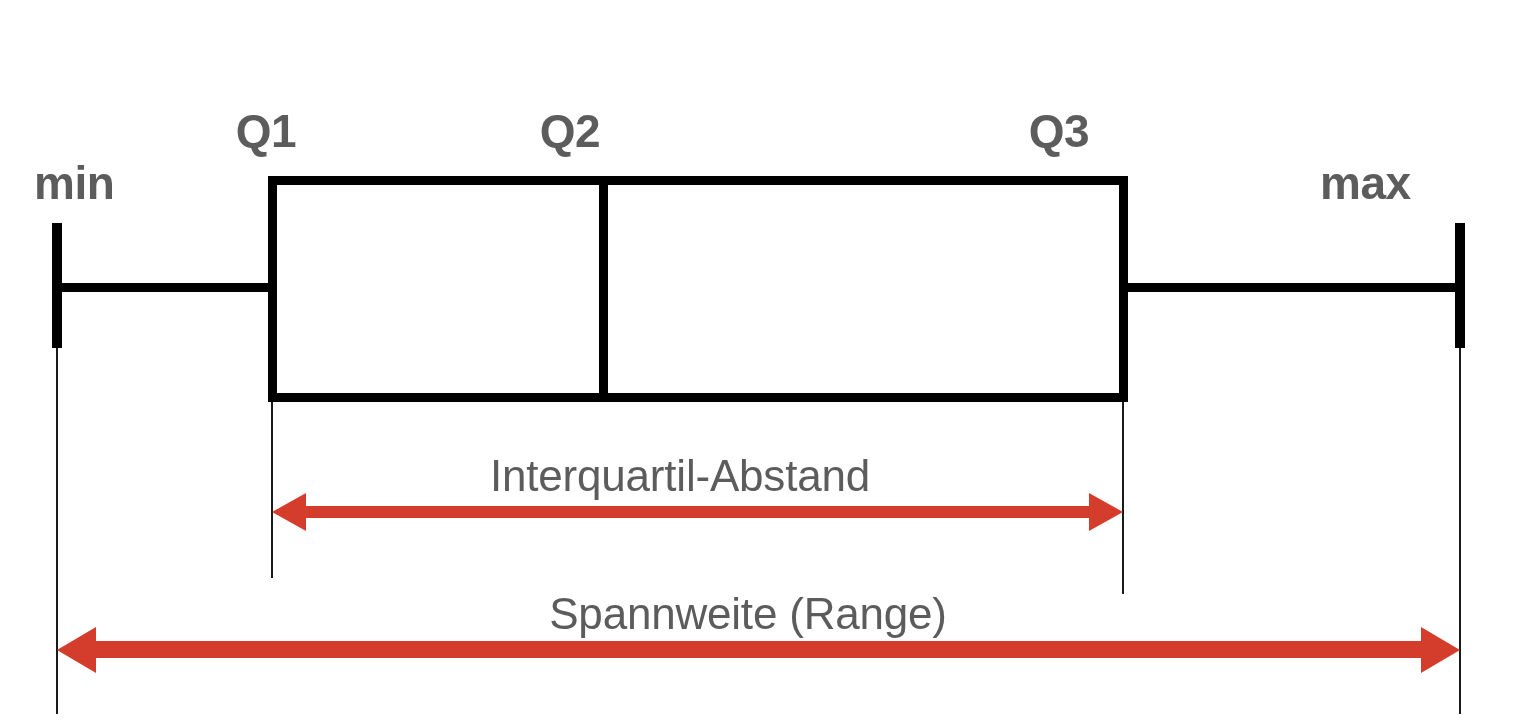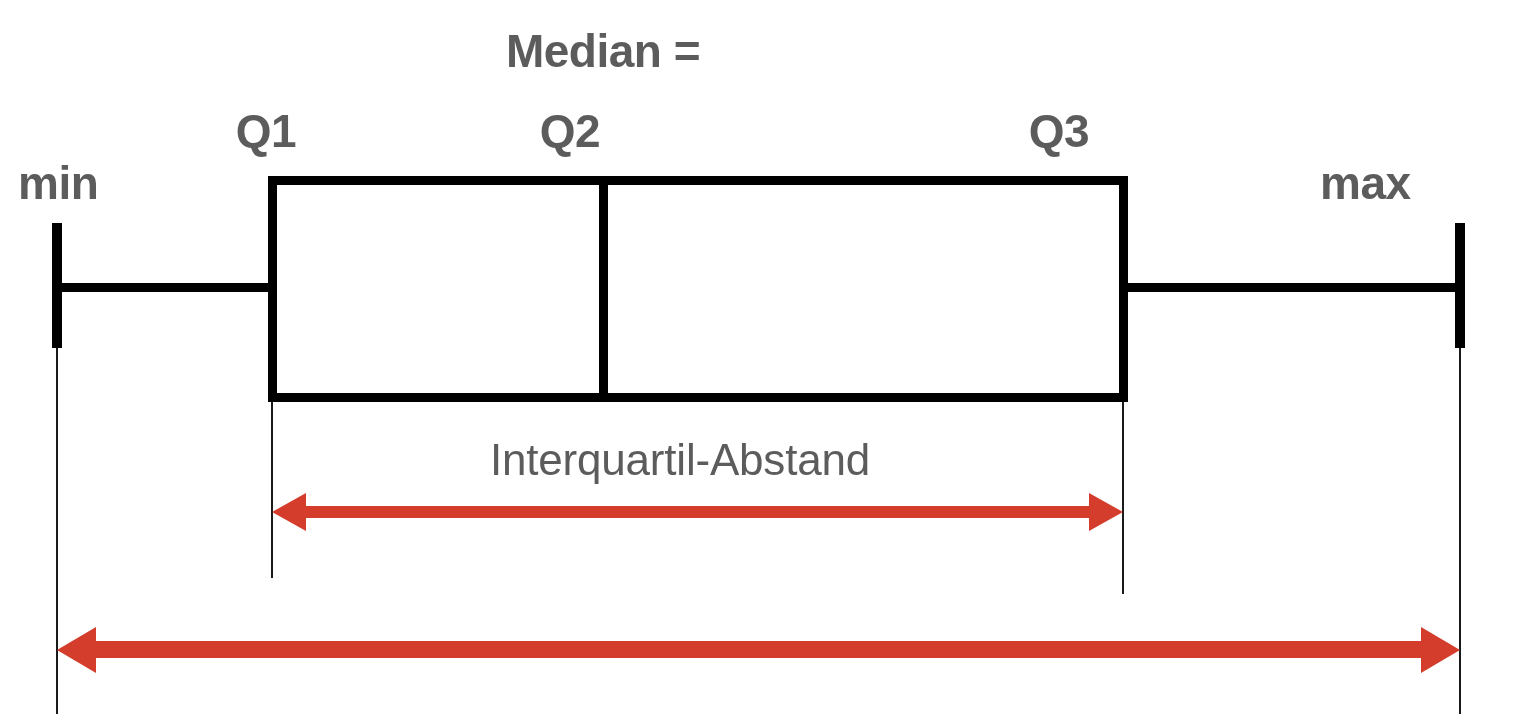--- a/index.html
+++ b/index.html
@@ -49,20 +49,21 @@
     font-size: 46px;
     font-weight: bold;
     text-align: center;
     letter-spacing: -0.5px;
   }
   .lbl-measure {
     font-size: 44px;
     font-weight: normal;
     text-align: center;
     letter-spacing: -0.2px;
+    margin-top: 16px;
   }
   .ctr {
     transform: translateX(-50%);
   }
 </style>
 </head>
 <body>
 
 <div id="stage">
 
@@ -95,28 +96,28 @@
       <polygon points="1123,512 1089,493 1089,531"></polygon>
     </g>
 
     <g fill="#d43c2b">
       <rect x="88" y="641" width="1344" height="17"></rect>
       <polygon points="57,650 96,627 96,673"></polygon>
       <polygon points="1460,650 1421,627 1421,673"></polygon>
     </g>
   </svg>
 
-  <div class="lbl lbl-minmax" style="left:18px; top:160px;">min</div>
+  <div class="lbl lbl-minmax" style="left:34px; top:160px;">min</div>
 
   <div class="lbl lbl-minmax" style="left:1320px; top:160px;">max</div>
 
   <div class="lbl lbl-quart ctr" style="left:266px; top:108px;">Q1</div>
 
-  <div class="lbl lbl-median ctr" style="left:603px; top:28px; width:420px;">Median =</div>
 
   <div class="lbl lbl-quart ctr" style="left:570px; top:108px;">Q2</div>
 
   <div class="lbl lbl-quart ctr" style="left:1059px; top:108px;">Q3</div>
 
   <div class="lbl lbl-measure ctr" style="left:680px; top:437px; width:900px;">Interquartil-Abstand</div>
 
+  <div class="lbl lbl-measure ctr" style="left:748px; top:575px; width:1000px;">Spannweite (Range)</div>
 
 </div>
 
 </body></html>

